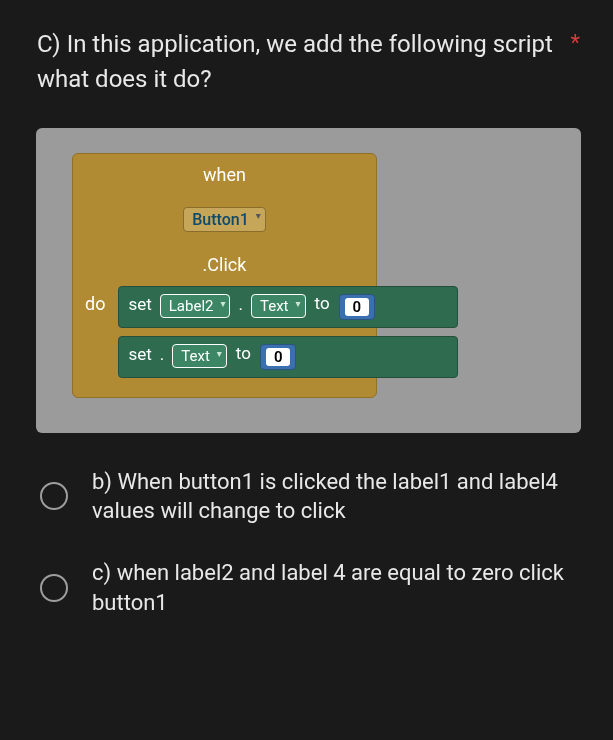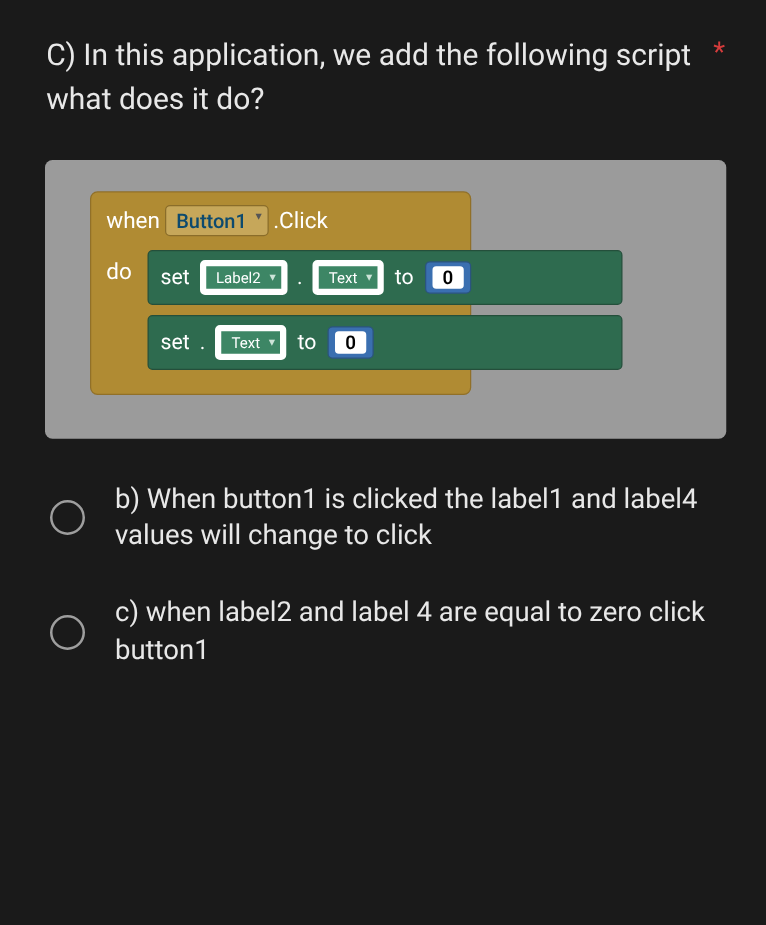--- a/index.html
+++ b/index.html
@@ -43,24 +43,25 @@
     .event-block {
       background: #b08b33;
       border: 1px solid #917028;
       border-radius: 6px;
       padding: 8px 10px 16px 10px;
       width: 305px;
     }
     .event-head {
       display: flex;
       align-items: center;
-      gap: 2px;
+      gap: 20px;
       font-size: 18px;
       color: #fff;
       margin-bottom: 8px;
+      flex-direction: column;
     }
     .dropdown-chip {
       background: #c6a75a;
       border: 1px solid #8a6d2a;
       border-radius: 4px;
       padding: 2px 16px 2px 8px;
       color: #0c4a6e;
       font-weight: 500;
       position: relative;
       font-size: 16px;
@@ -83,38 +84,38 @@
       font-size: 18px;
       padding-top: 8px;
     }
     .set-stack {
       display: flex;
       flex-direction: column;
       gap: 6px;
     }
     .set-block {
       display: flex;
-      align-items: center;
+      align-items: flex-start;
       gap: 6px;
       background: #2e6b4f;
       border: 1px solid #244f3b;
       border-radius: 4px;
       padding: 6px 8px;
       color: #fff;
       font-size: 17px;
-      width: 380px;
+      width: 340px;
     }
     .green-chip {
       background: #3d8665;
-      border: 5px solid #ffffff;
+      border: 1px solid #ffffff;
       border-radius: 4px;
       padding: 2px 16px 2px 8px;
       color: #ffffff;
       position: relative;
-      font-size: 12px;
+      font-size: 15px;
     }
     .green-chip::after {
       content: "▾";
       position: absolute;
       right: 4px;
       top: 3px;
       font-size: 10px;
       color: #cde4d8;
     }
     .dot { color: #fff; }

